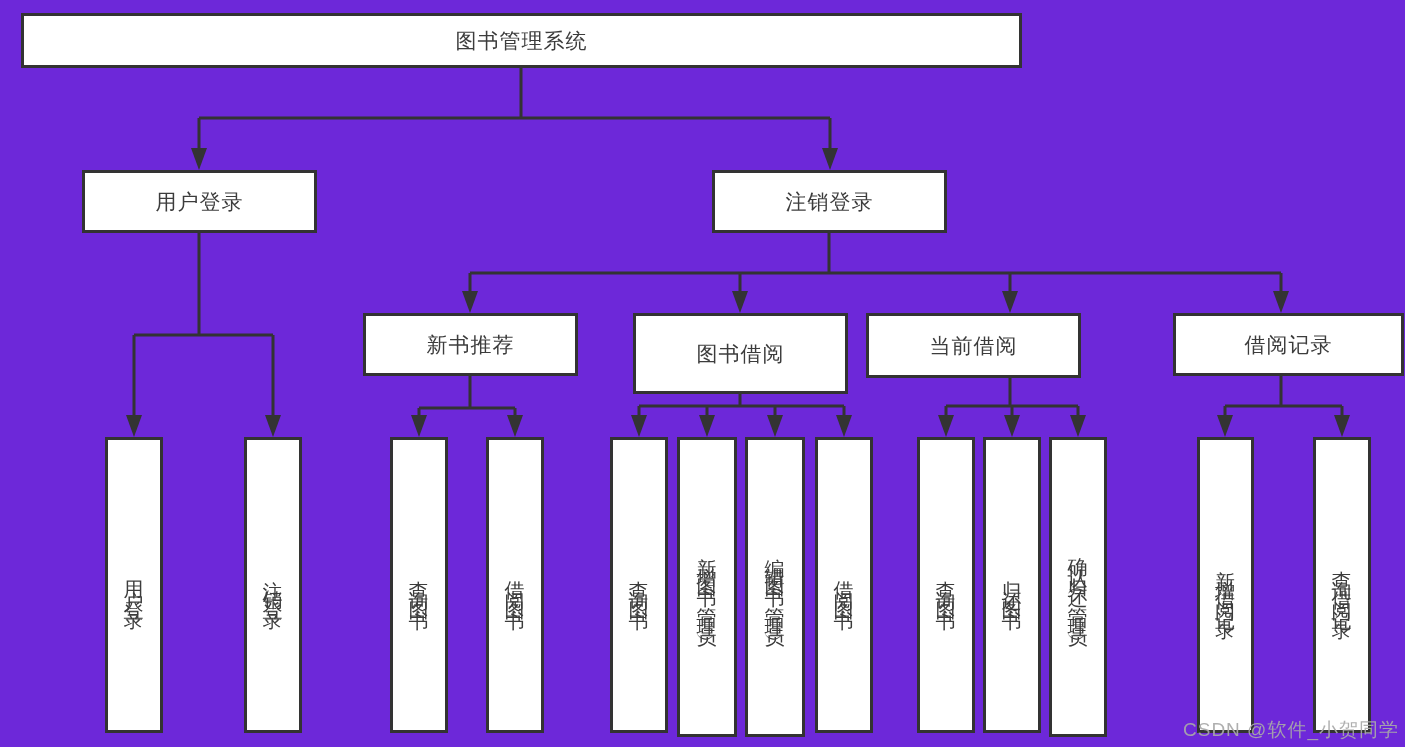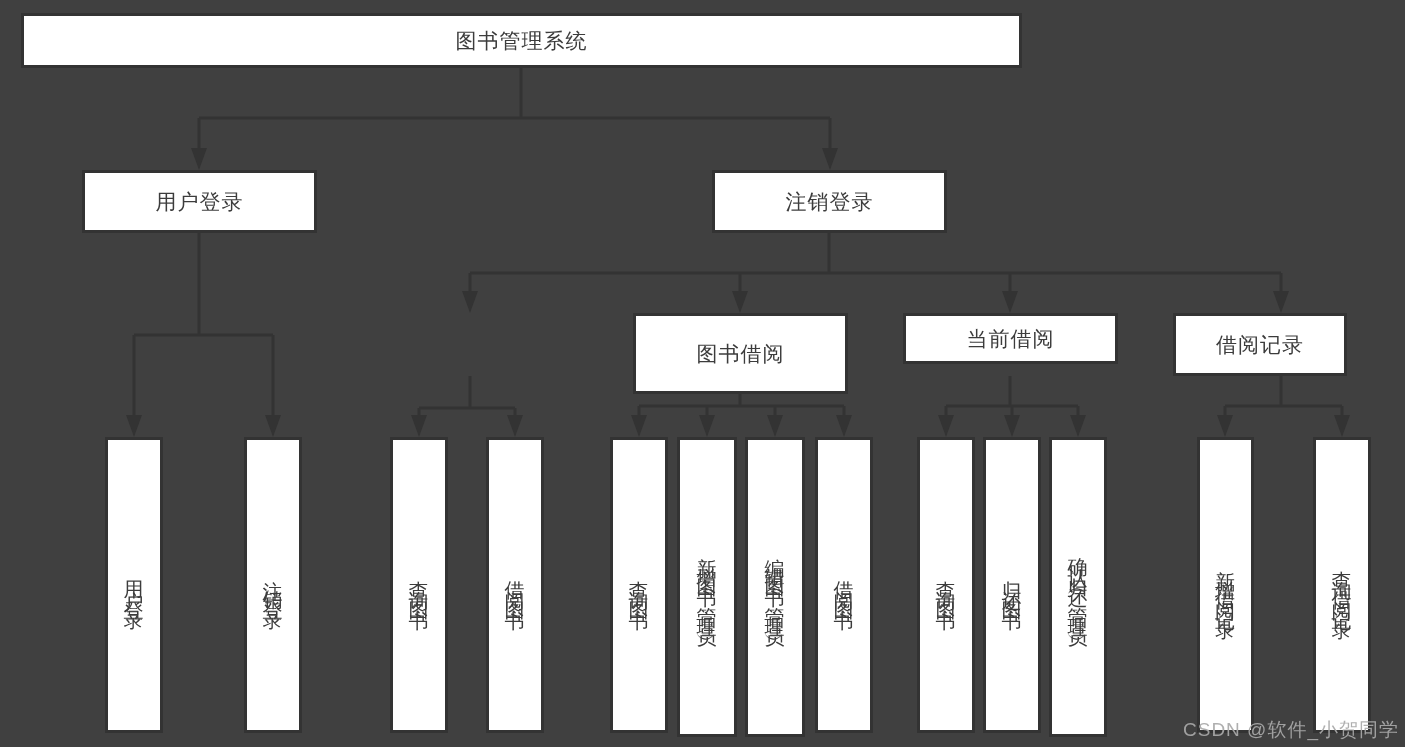--- a/index.html
+++ b/index.html
@@ -1,17 +1,17 @@
 <!DOCTYPE html>
 <html><head>
 <meta charset="utf-8">
 <style>
   html,body { margin:0; padding:0; background:#fff; }
   .canvas {
-    position:relative; width:1405px; height:747px; background:#404040;
+    position:relative; width:1405px; height:747px; background:#6d28d9;
     font-family:"Liberation Sans", sans-serif; overflow:hidden;
   }
   .wires { position:absolute; left:0; top:0; }
   .box {
     position:absolute; box-sizing:border-box;
     border:3px solid #333333; background:#ffffff;
     display:flex; align-items:center; justify-content:center;
     color:#3c3c3c; font-size:21px; letter-spacing:1px;
     white-space:nowrap;
   }
@@ -61,23 +61,24 @@
       <polygon points="1217,415 1233,415 1225,437"></polygon>
       <polygon points="1334,415 1350,415 1342,437"></polygon>
     </g>
   </svg>
 
   <div class="box" style="left:21px; top:13px; width:1001px; height:55px;">图书管理系统</div>
 
   <div class="box" style="left:82px; top:170px; width:235px; height:63px;">用户登录</div>
   <div class="box" style="left:712px; top:170px; width:235px; height:63px;">注销登录</div>
 
+  <div class="box" style="left:363px; top:313px; width:215px; height:63px;">新书推荐</div>
   <div class="box" style="left:633px; top:313px; width:215px; height:81px;">图书借阅</div>
-  <div class="box" style="left:903px; top:313px; width:215px; height:51px;">当前借阅</div>
-  <div class="box" style="left:1173px; top:313px; width:174px; height:63px;">借阅记录</div>
+  <div class="box" style="left:866px; top:313px; width:215px; height:65px;">当前借阅</div>
+  <div class="box" style="left:1173px; top:313px; width:231px; height:63px;">借阅记录</div>
 
   <div class="box" style="left:105px; top:437px; width:58px; height:296px;">
     <span class="vtext">用户登录</span>
   </div>
   <div class="box" style="left:244px; top:437px; width:58px; height:296px;">
     <span class="vtext">注销登录</span>
   </div>
 
   <div class="box" style="left:390px; top:437px; width:58px; height:296px;">
     <span class="vtext">查询图书</span>

